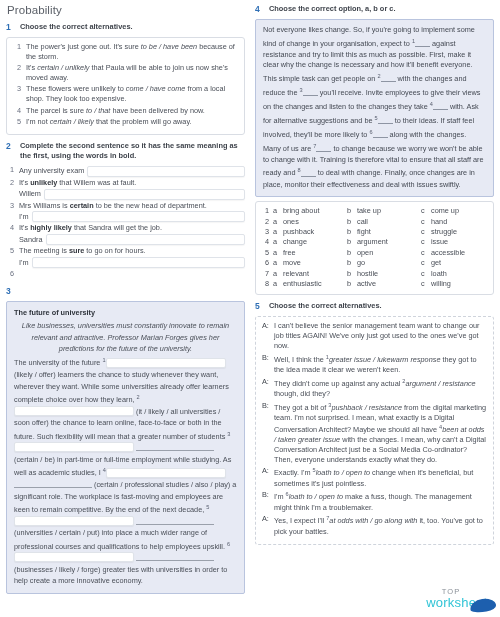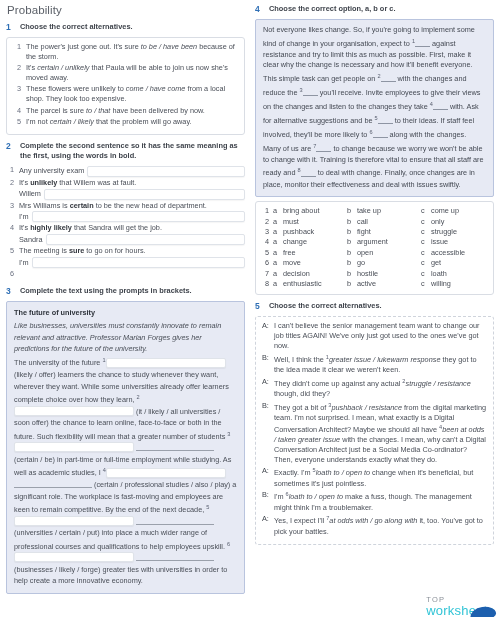--- a/index.html
+++ b/index.html
@@ -132,20 +132,21 @@
   .cloze .ttl {
     font-weight: bold;
     color: #2f343c;
     display: block;
     margin-bottom: 2px;
   }
   .cloze .lead {
     font-style: italic;
     display: block;
     margin-bottom: 1px;
+    text-align: center;
   }
   .cloze-field {
     display: inline-block;
     width: 120px;
     height: 10px;
     border: 1px solid #dfe3e9;
     border-radius: 2px;
     background: #fff;
     vertical-align: -2px;
     box-shadow: 0 1px 1px rgba(0,0,0,0.05);
@@ -195,22 +196,22 @@
     margin-bottom: 2px;
     color: #4a4f58;
   }
   .dline .spk { width: 8px; flex: 0 0 8px; font-weight: normal; color: #3f444c; }
   .dline .tx { flex: 1; }
 
   
   .logo {
     position: absolute;
     right: 6px;
-    bottom: 0;
-    text-align: left;
+    bottom: 8px;
+    text-align: center;
     line-height: 1;
   }
   .logo .top {
     font-size: 7.5px;
     color: #8b9199;
     letter-spacing: 1.2px;
     display: block;
     margin-bottom: 1px;
     margin-right: 18px;
   }
@@ -332,21 +333,20 @@
             <span class="n">6</span>
             <div class="body">
             </div>
           </div>
         </div>
 
       <div class="spacer6"></div>
 
       <div class="ex-head">
         <span class="ex-num">3</span>
-        <span class="ex-instr">Complete the text using the prompts in brackets.</span>
       </div>
       <div class="box-blue">
         <div class="cloze" id="ex3-text"><span class="ttl">The future of university</span><span class="lead">Like businesses, universities must constantly innovate to remain relevant and attractive. Professor Marian Forges gives her predictions for the future of the university.</span>The university of the future <sup>1</sup><span class="cloze-field"></span> <span>(likely / offer)</span> learners the chance to study whenever they want, wherever they want. While some universities already offer learners complete choice over how they learn, <sup>2</sup><span class="cloze-field"></span> <span>(it / likely / all universities / soon offer)</span> the chance to learn online, face-to-face or both in the future. Such flexibility will mean that a greater number of students <sup>3</sup><span class="cloze-field"></span> <span class="cloze-blank"></span> <span>(certain / be)</span> in part-time or full-time employment while studying. As well as academic studies, I <sup>4</sup><span class="cloze-field"></span> <span class="cloze-blank"></span> <span>(certain / professional studies / also / play)</span> a significant role. The workplace is fast-moving and employees are keen to remain competitive. By the end of the next decade, <sup>5</sup><span class="cloze-field"></span> <span class="cloze-blank"></span> <span>(universities / certain / put)</span> into place a much wider range of professional courses and qualifications to help employees upskill. <sup>6</sup><span class="cloze-field"></span> <span class="cloze-blank"></span> <span>(businesses / likely / forge)</span> greater ties with universities in order to help create a more innovative economy.</div>
       </div>
 
     </div>
 
     <div class="col">
 
 
@@ -374,29 +374,29 @@
               </div>
               <div class="opt-cell">
                 <span class="lt">c</span>
                 <span>come up</span>
               </div>
             </div>
             <div class="opt-row">
               <span class="rn">2</span>
               <div class="opt-cell">
                 <span class="lt">a</span>
-                <span>must</span>
+                <span>ones</span>
               </div>
               <div class="opt-cell">
                 <span class="lt">b</span>
                 <span>call</span>
               </div>
               <div class="opt-cell">
                 <span class="lt">c</span>
-                <span>only</span>
+                <span>hand</span>
               </div>
             </div>
             <div class="opt-row">
               <span class="rn">3</span>
               <div class="opt-cell">
                 <span class="lt">a</span>
                 <span>pushback</span>
               </div>
               <div class="opt-cell">
                 <span class="lt">b</span>
@@ -449,21 +449,21 @@
               </div>
               <div class="opt-cell">
                 <span class="lt">c</span>
                 <span>get</span>
               </div>
             </div>
             <div class="opt-row">
               <span class="rn">7</span>
               <div class="opt-cell">
                 <span class="lt">a</span>
-                <span>decision</span>
+                <span>relevant</span>
               </div>
               <div class="opt-cell">
                 <span class="lt">b</span>
                 <span>hostile</span>
               </div>
               <div class="opt-cell">
                 <span class="lt">c</span>
                 <span>loath</span>
               </div>
             </div>
@@ -496,21 +496,21 @@
             <div class="dline">
               <span class="spk">A:</span>
               <span class="tx">I can't believe the senior management team want to change our job titles AGAIN! We've only just got used to the ones we've got now.</span>
             </div>
             <div class="dline">
               <span class="spk">B:</span>
               <span class="tx">Well, I think the <sup>1</sup><em>greater issue / lukewarm response</em> they got to the idea made it clear we weren't keen.</span>
             </div>
             <div class="dline">
               <span class="spk">A:</span>
-              <span class="tx">They didn't come up against any actual <sup>2</sup><em>struggle / resistance</em> though, did they?</span>
+              <span class="tx">They didn't come up against any actual <sup>2</sup><em>argument / resistance</em> though, did they?</span>
             </div>
             <div class="dline">
               <span class="spk">B:</span>
               <span class="tx">They got a bit of <sup>3</sup><em>pushback / resistance</em> from the digital marketing team. I'm not surprised. I mean, what exactly is a Digital Conversation Architect? Maybe we should all have <sup>4</sup><em>been at odds / taken greater issue</em> with the changes. I mean, why can't a Digital Conversation Architect just be a Social Media Co-ordinator? Then, everyone understands exactly what they do.</span>
             </div>
             <div class="dline">
               <span class="spk">A:</span>
               <span class="tx">Exactly. I'm <sup>5</sup><em>loath to / open to</em> change when it's beneficial, but sometimes it's just pointless.</span>
             </div>
             <div class="dline">

